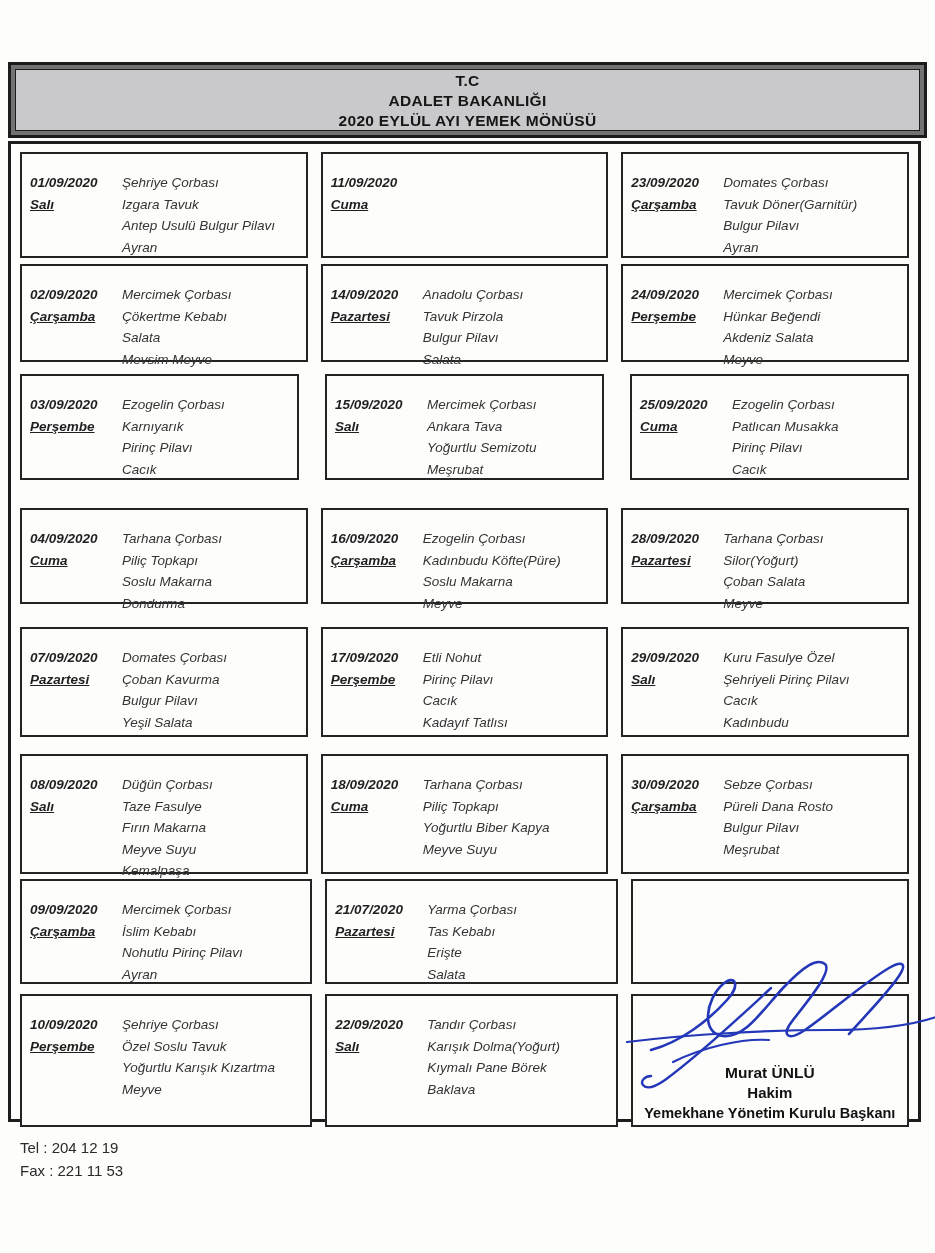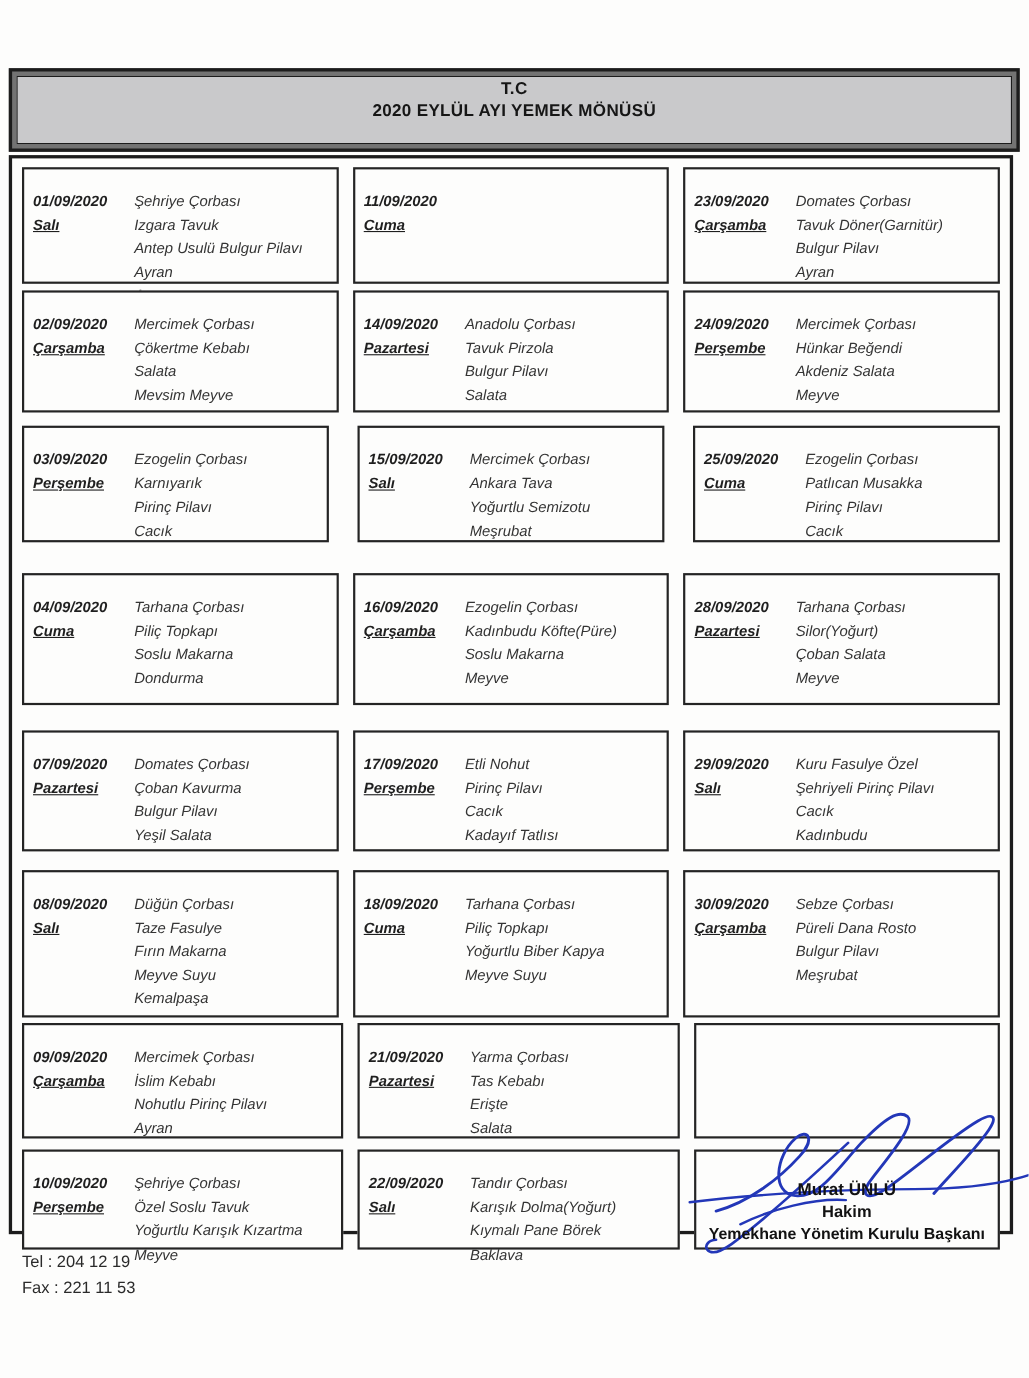--- a/index.html
+++ b/index.html
@@ -115,20 +115,21 @@
   }
 </style>
 </head>
 <body style="--header-bg: #c9c9cb; --border: #1c1c1c; --text: #2e2e2e;">
 
 <div class="paper">
 
   <div class="header-frame">
     <div class="header-box">
       <div class="header-line">T.C</div>
+      <div class="header-line">ADALET BAKANLIĞI</div>
       <div class="header-line">2020 EYLÜL AYI YEMEK MÖNÜSÜ</div>
     </div>
   </div>
 
   <div class="menu-frame">
       <div class="menu-row" style="height: 106px; margin-bottom: 6px;">
         <div class="menu-cell">
           <div class="cell-head">
             <div class="cell-date">01/09/2020</div>
             <div class="cell-day">Salı</div>
@@ -153,21 +154,21 @@
             <div class="cell-day">Çarşamba</div>
           </div>
           <div class="cell-items">
             <div class="menu-item">Domates Çorbası</div>
             <div class="menu-item">Tavuk Döner(Garnitür)</div>
             <div class="menu-item">Bulgur Pilavı</div>
             <div class="menu-item">Ayran</div>
           </div>
         </div>
       </div>
-      <div class="menu-row" style="height: 111px; margin-bottom: 12px;">
+      <div class="menu-row" style="height: 98px; margin-bottom: 12px;">
         <div class="menu-cell">
           <div class="cell-head">
             <div class="cell-date">02/09/2020</div>
             <div class="cell-day">Çarşamba</div>
           </div>
           <div class="cell-items">
             <div class="menu-item">Mercimek Çorbası</div>
             <div class="menu-item">Çökertme Kebabı</div>
             <div class="menu-item">Salata</div>
             <div class="menu-item">Mevsim Meyve</div>
@@ -229,21 +230,21 @@
             <div class="cell-day">Cuma</div>
           </div>
           <div class="cell-items">
             <div class="menu-item">Ezogelin Çorbası</div>
             <div class="menu-item">Patlıcan Musakka</div>
             <div class="menu-item">Pirinç Pilavı</div>
             <div class="menu-item">Cacık</div>
           </div>
         </div>
       </div>
-      <div class="menu-row" style="height: 120px; margin-bottom: 23px;">
+      <div class="menu-row" style="height: 96px; margin-bottom: 23px;">
         <div class="menu-cell">
           <div class="cell-head">
             <div class="cell-date">04/09/2020</div>
             <div class="cell-day">Cuma</div>
           </div>
           <div class="cell-items">
             <div class="menu-item">Tarhana Çorbası</div>
             <div class="menu-item">Piliç Topkapı</div>
             <div class="menu-item">Soslu Makarna</div>
             <div class="menu-item">Dondurma</div>
@@ -305,21 +306,21 @@
             <div class="cell-day">Salı</div>
           </div>
           <div class="cell-items">
             <div class="menu-item">Kuru Fasulye Özel</div>
             <div class="menu-item">Şehriyeli Pirinç Pilavı</div>
             <div class="menu-item">Cacık</div>
             <div class="menu-item">Kadınbudu</div>
           </div>
         </div>
       </div>
-      <div class="menu-row" style="height: 134px; margin-bottom: 5px;">
+      <div class="menu-row" style="height: 120px; margin-bottom: 5px;">
         <div class="menu-cell">
           <div class="cell-head">
             <div class="cell-date">08/09/2020</div>
             <div class="cell-day">Salı</div>
           </div>
           <div class="cell-items">
             <div class="menu-item">Düğün Çorbası</div>
             <div class="menu-item">Taze Fasulye</div>
             <div class="menu-item">Fırın Makarna</div>
             <div class="menu-item">Meyve Suyu</div>
@@ -359,33 +360,33 @@
           </div>
           <div class="cell-items">
             <div class="menu-item">Mercimek Çorbası</div>
             <div class="menu-item">İslim Kebabı</div>
             <div class="menu-item">Nohutlu Pirinç Pilavı</div>
             <div class="menu-item">Ayran</div>
           </div>
         </div>
         <div class="menu-cell">
           <div class="cell-head">
-            <div class="cell-date">21/09/2020</div>
+            <div class="cell-date">21/07/2020</div>
             <div class="cell-day">Pazartesi</div>
           </div>
           <div class="cell-items">
             <div class="menu-item">Yarma Çorbası</div>
             <div class="menu-item">Tas Kebabı</div>
             <div class="menu-item">Erişte</div>
             <div class="menu-item">Salata</div>
           </div>
         </div>
         <div class="empty-cell"></div>
       </div>
-      <div class="menu-row" style="height: 91px; margin-bottom: 0px;">
+      <div class="menu-row" style="height: 133px; margin-bottom: 0px;">
         <div class="menu-cell">
           <div class="cell-head">
             <div class="cell-date">10/09/2020</div>
             <div class="cell-day">Perşembe</div>
           </div>
           <div class="cell-items">
             <div class="menu-item">Şehriye Çorbası</div>
             <div class="menu-item">Özel Soslu Tavuk</div>
             <div class="menu-item">Yoğurtlu Karışık Kızartma</div>
             <div class="menu-item">Meyve</div>

